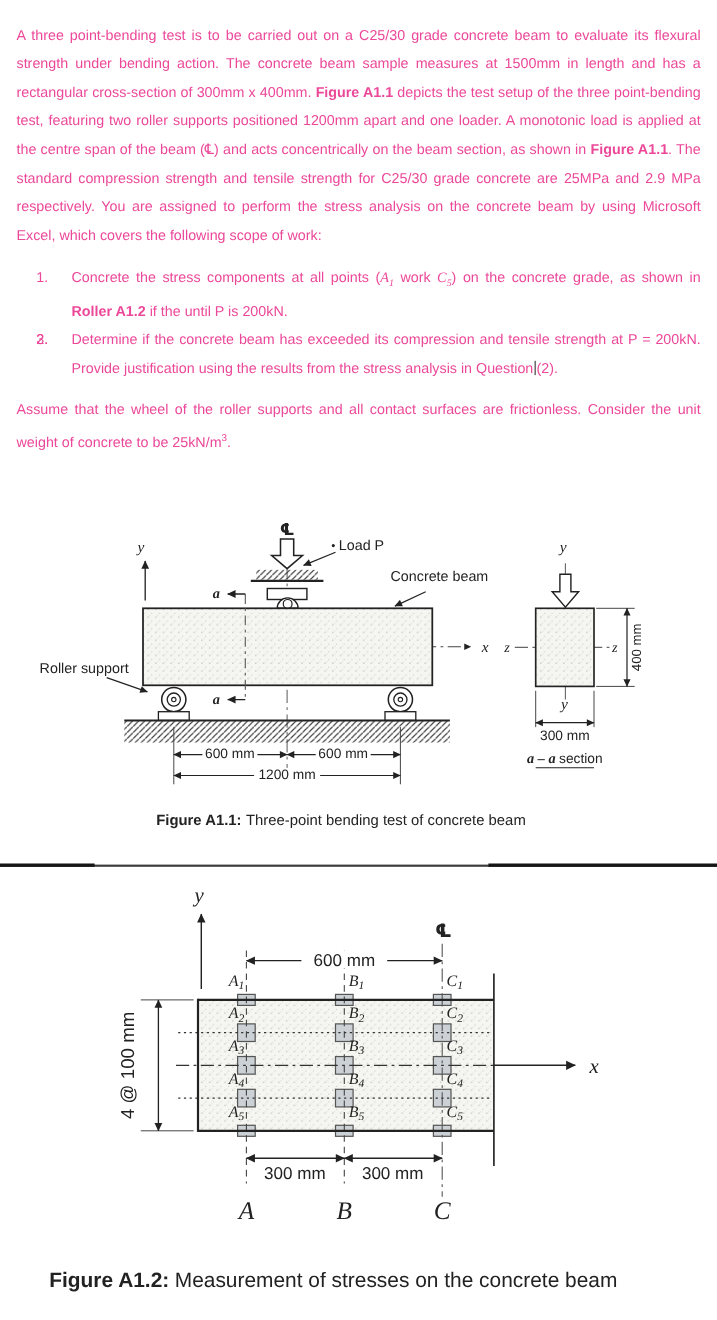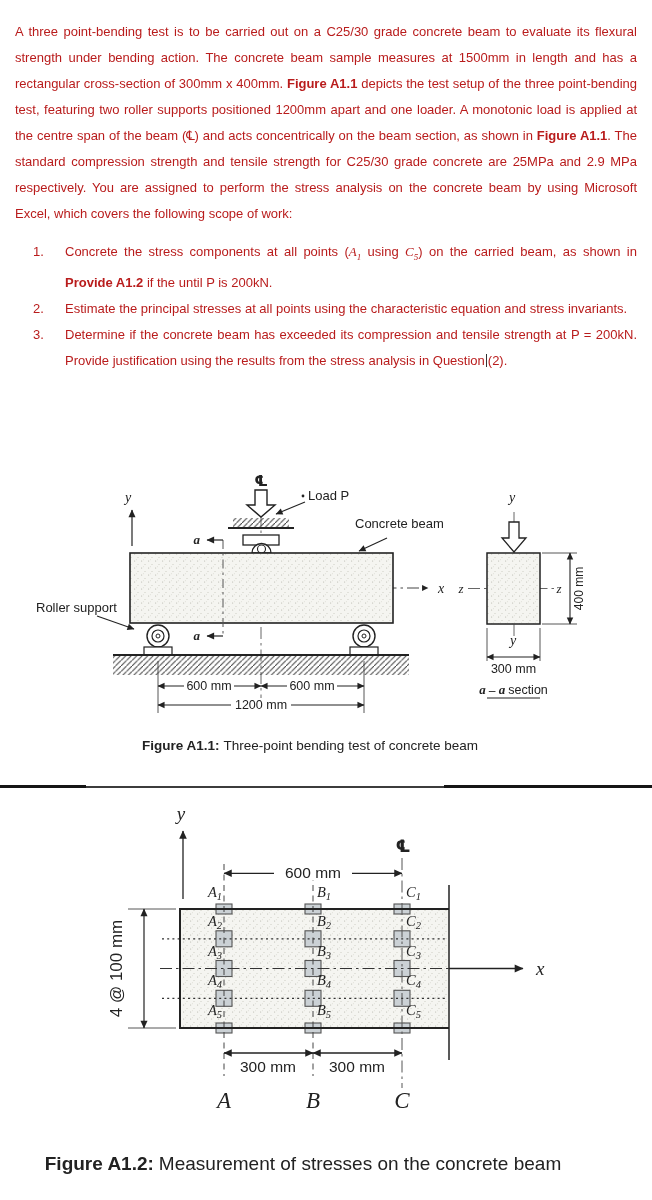--- a/index.html
+++ b/index.html
@@ -1,17 +1,17 @@
 <!DOCTYPE html>
 <html><head>
 <meta charset="utf-8">
 <style>
   html,body{margin:0;padding:0;background:#ffffff;}
   .page{position:relative;width:652px;height:1200px;background:#fff;overflow:hidden;
-        font-family:"Liberation Sans","DejaVu Sans",sans-serif;color:#b91c1c;}
+        font-family:"Liberation Sans","DejaVu Sans",sans-serif;color:#ec4899;}
   .textblock{position:absolute;top:0;left:0;width:652px;box-sizing:border-box;
              padding:19px 15px 0 15px;font-size:13px;line-height:26px;text-align:justify;}
   .textblock p{margin:0;}
   p.intro{margin-bottom:12px;}
   .tasks{margin-bottom:11px;}
   .task{position:relative;padding-left:50px;text-align:justify;}
   .task-num{position:absolute;left:18px;top:0;}
   b{font-weight:bold;}
   i.mvar{font-family:"Liberation Serif","DejaVu Serif",serif;font-style:italic;}
   i.mvar sub{font-size:9px;}
@@ -31,30 +31,31 @@
 </head>
 <body>
 
 <div class="page">
 
   <div class="textblock">
     <p class="intro"><span>A three point-bending test is to be carried out on a C25/30 grade concrete beam to evaluate its flexural strength under bending action. The concrete beam sample measures at 1500mm in length and has a rectangular cross-section of 300mm x 400mm. </span><b>Figure A1.1</b><span> depicts the test setup of the three point-bending test, featuring two roller supports positioned 1200mm apart and one loader. A monotonic load is applied at the centre span of the beam (℄) and acts concentrically on the beam section, as shown in </span><b>Figure A1.1</b><span>. The standard compression strength and tensile strength for C25/30 grade concrete are 25MPa and 2.9 MPa respectively. You are assigned to perform the stress analysis on the concrete beam by using Microsoft Excel, which covers the following scope of work:</span></p>
 
     <div class="tasks">
       <div class="task">
-        <span class="task-num">1.</span><span>Concrete the stress components at all points (</span><i class="mvar"><span>A</span><sub>1</sub></i><span> using </span><i class="mvar"><span>C</span><sub>5</sub></i><span>) on the carried beam, as shown in </span><b>Provide A1.2</b><span> if the until P is 200kN.</span>
+        <span class="task-num">1.</span><span>Concrete the stress components at all points (</span><i class="mvar"><span>A</span><sub>1</sub></i><span> work </span><i class="mvar"><span>C</span><sub>5</sub></i><span>) on the concrete grade, as shown in </span><b>Roller A1.2</b><span> if the until P is 200kN.</span>
       </div>
       <div class="task">
-        <span class="task-num">2.</span><span>Estimate the principal stresses at all points using the characteristic equation and stress invariants.</span>
+        <span class="task-num">2.</span>
       </div>
       <div class="task">
         <span class="task-num">3.</span><span>Determine if the concrete beam has exceeded its compression and tensile strength at P = 200kN. Provide justification using the results from the stress analysis in Question</span><span class="caret"></span><span>(2).</span>
       </div>
     </div>
 
+    <p class="assume"><span>Assume that the wheel of the roller supports and all contact surfaces are frictionless. Consider the unit weight of concrete to be 25kN/m</span><sup>3</sup><span>.</span></p>
   </div>
 
   <svg id="fig1" class="fig" width="652" height="300" viewBox="0 0 652 300">
     <defs>
       <marker id="ah" viewBox="0 0 10 10" refX="8.5" refY="5" markerWidth="9" markerHeight="7" orient="auto-start-reverse">
         <path d="M0,0.8 L9,5 L0,9.2 Z" fill="#222"></path>
       </marker>
       <pattern id="hatch" width="5.5" height="5.5" patternUnits="userSpaceOnUse">
         <path d="M-1,6.5 L6.5,-1" stroke="#3a3a3a" stroke-width="1"></path>
       </pattern>

